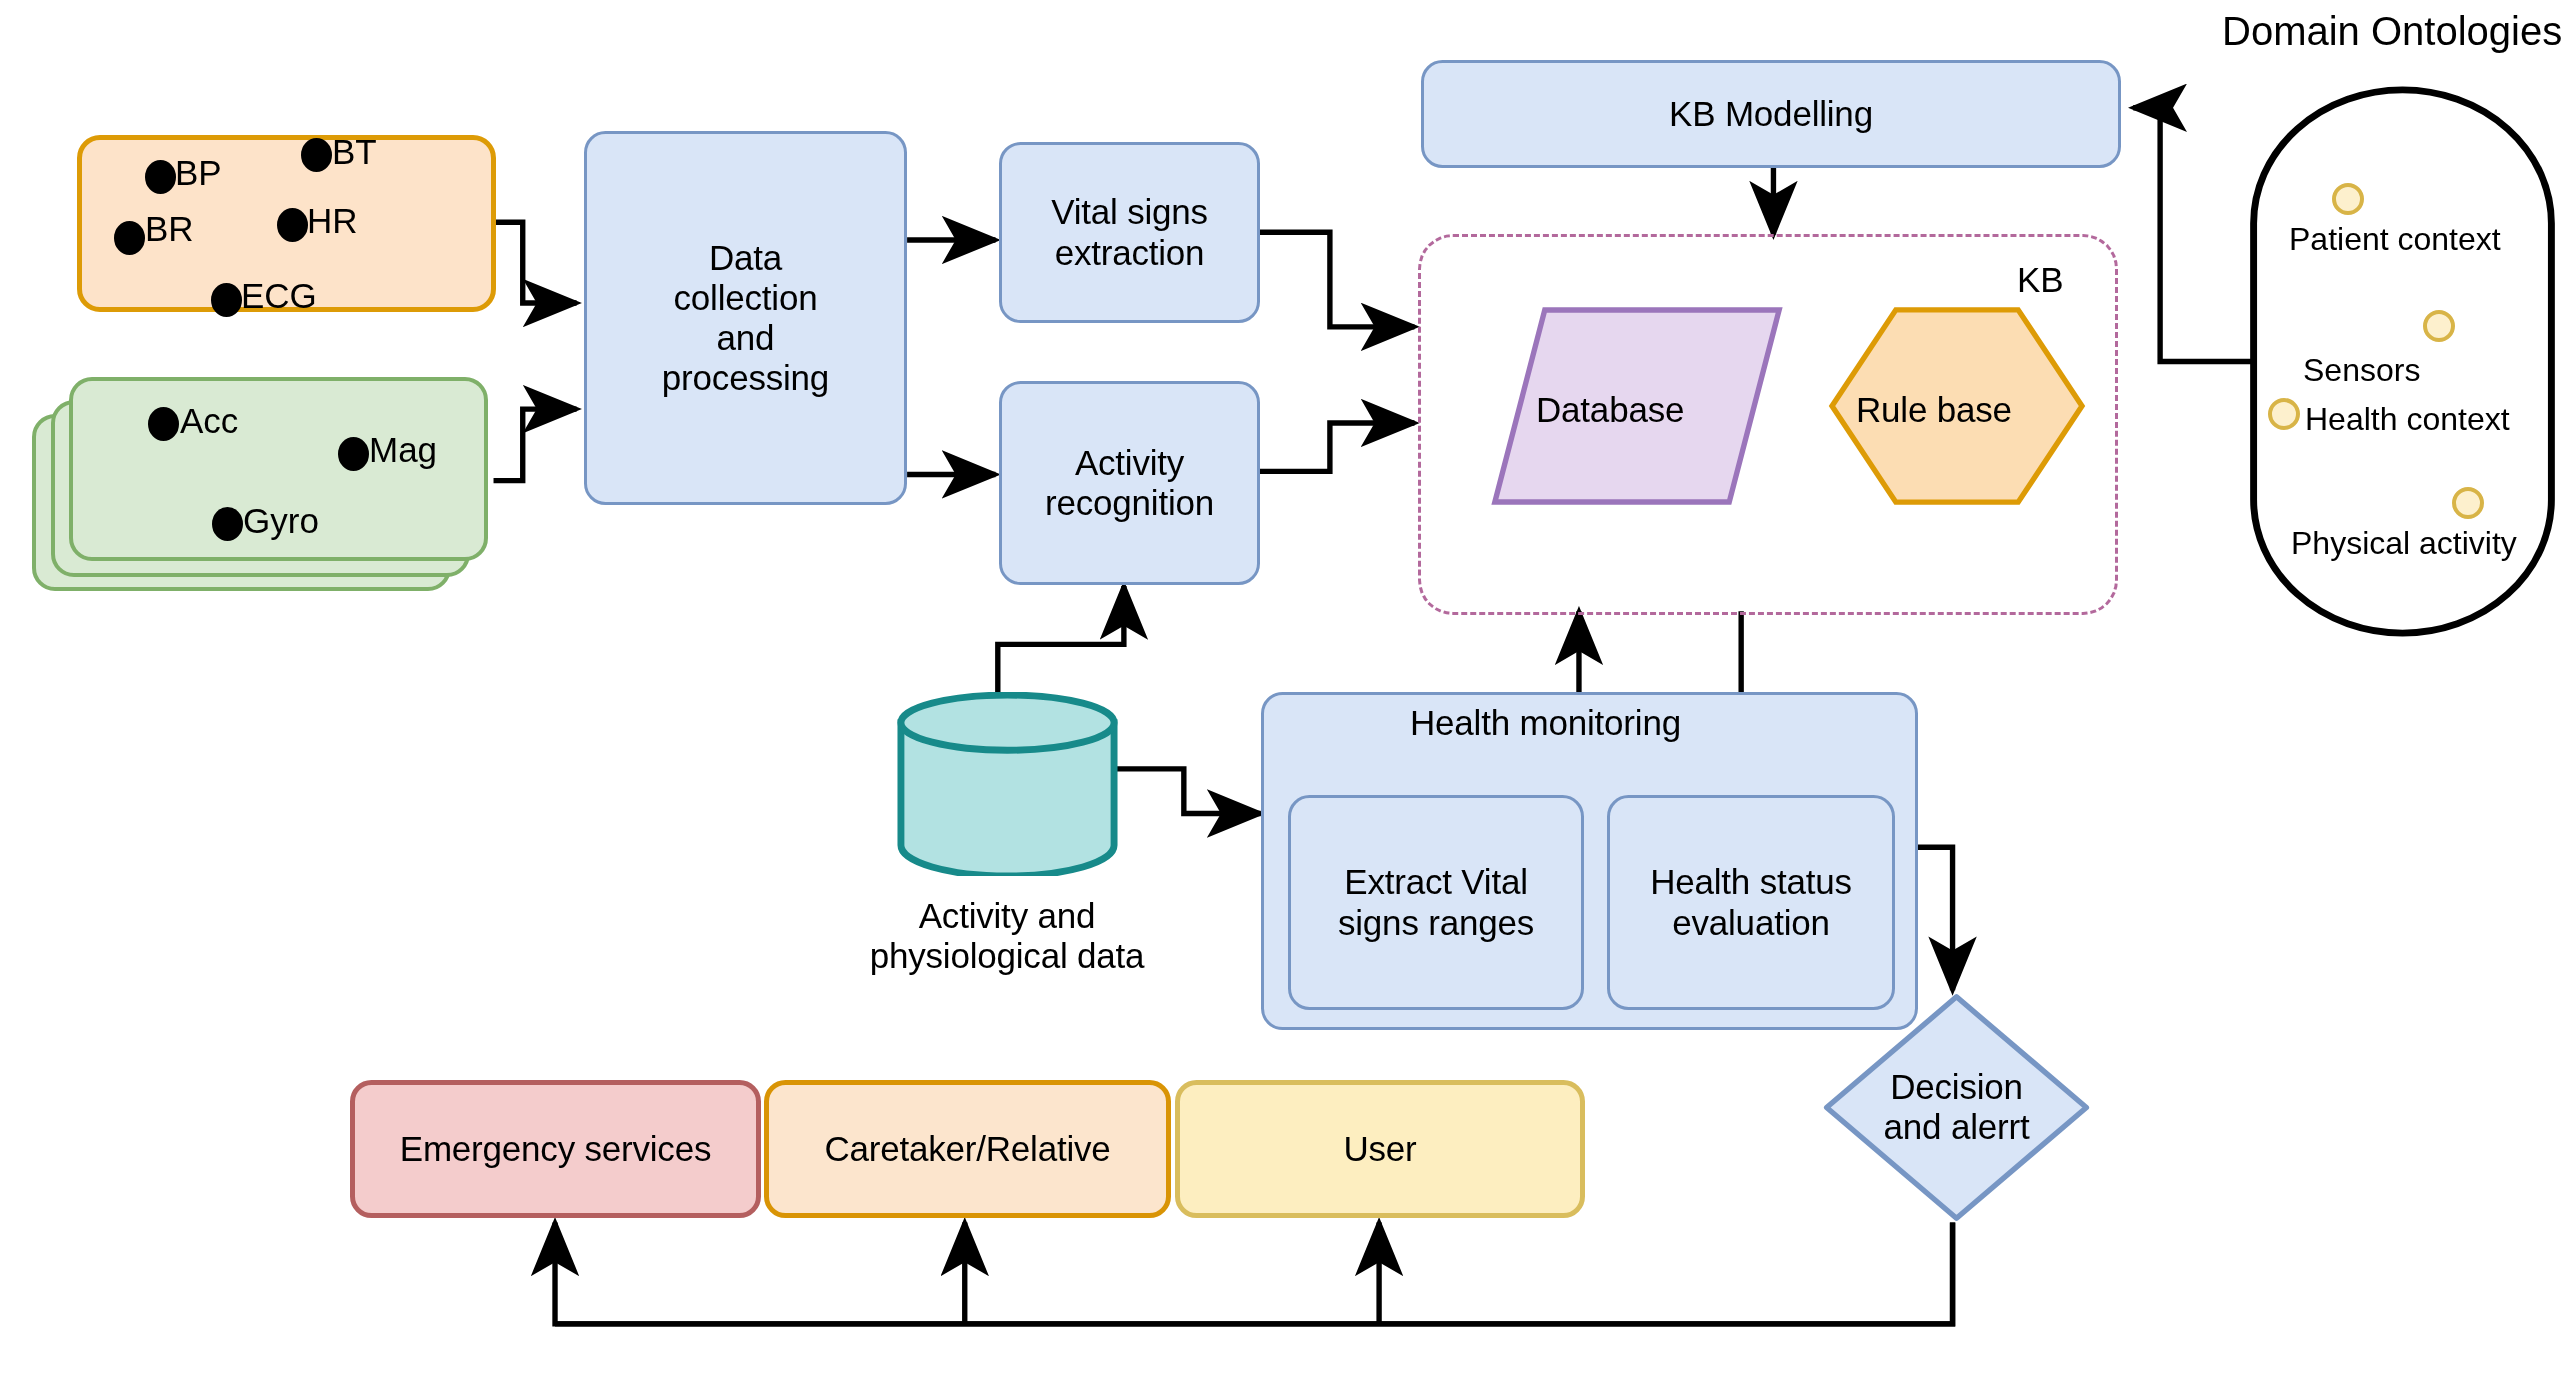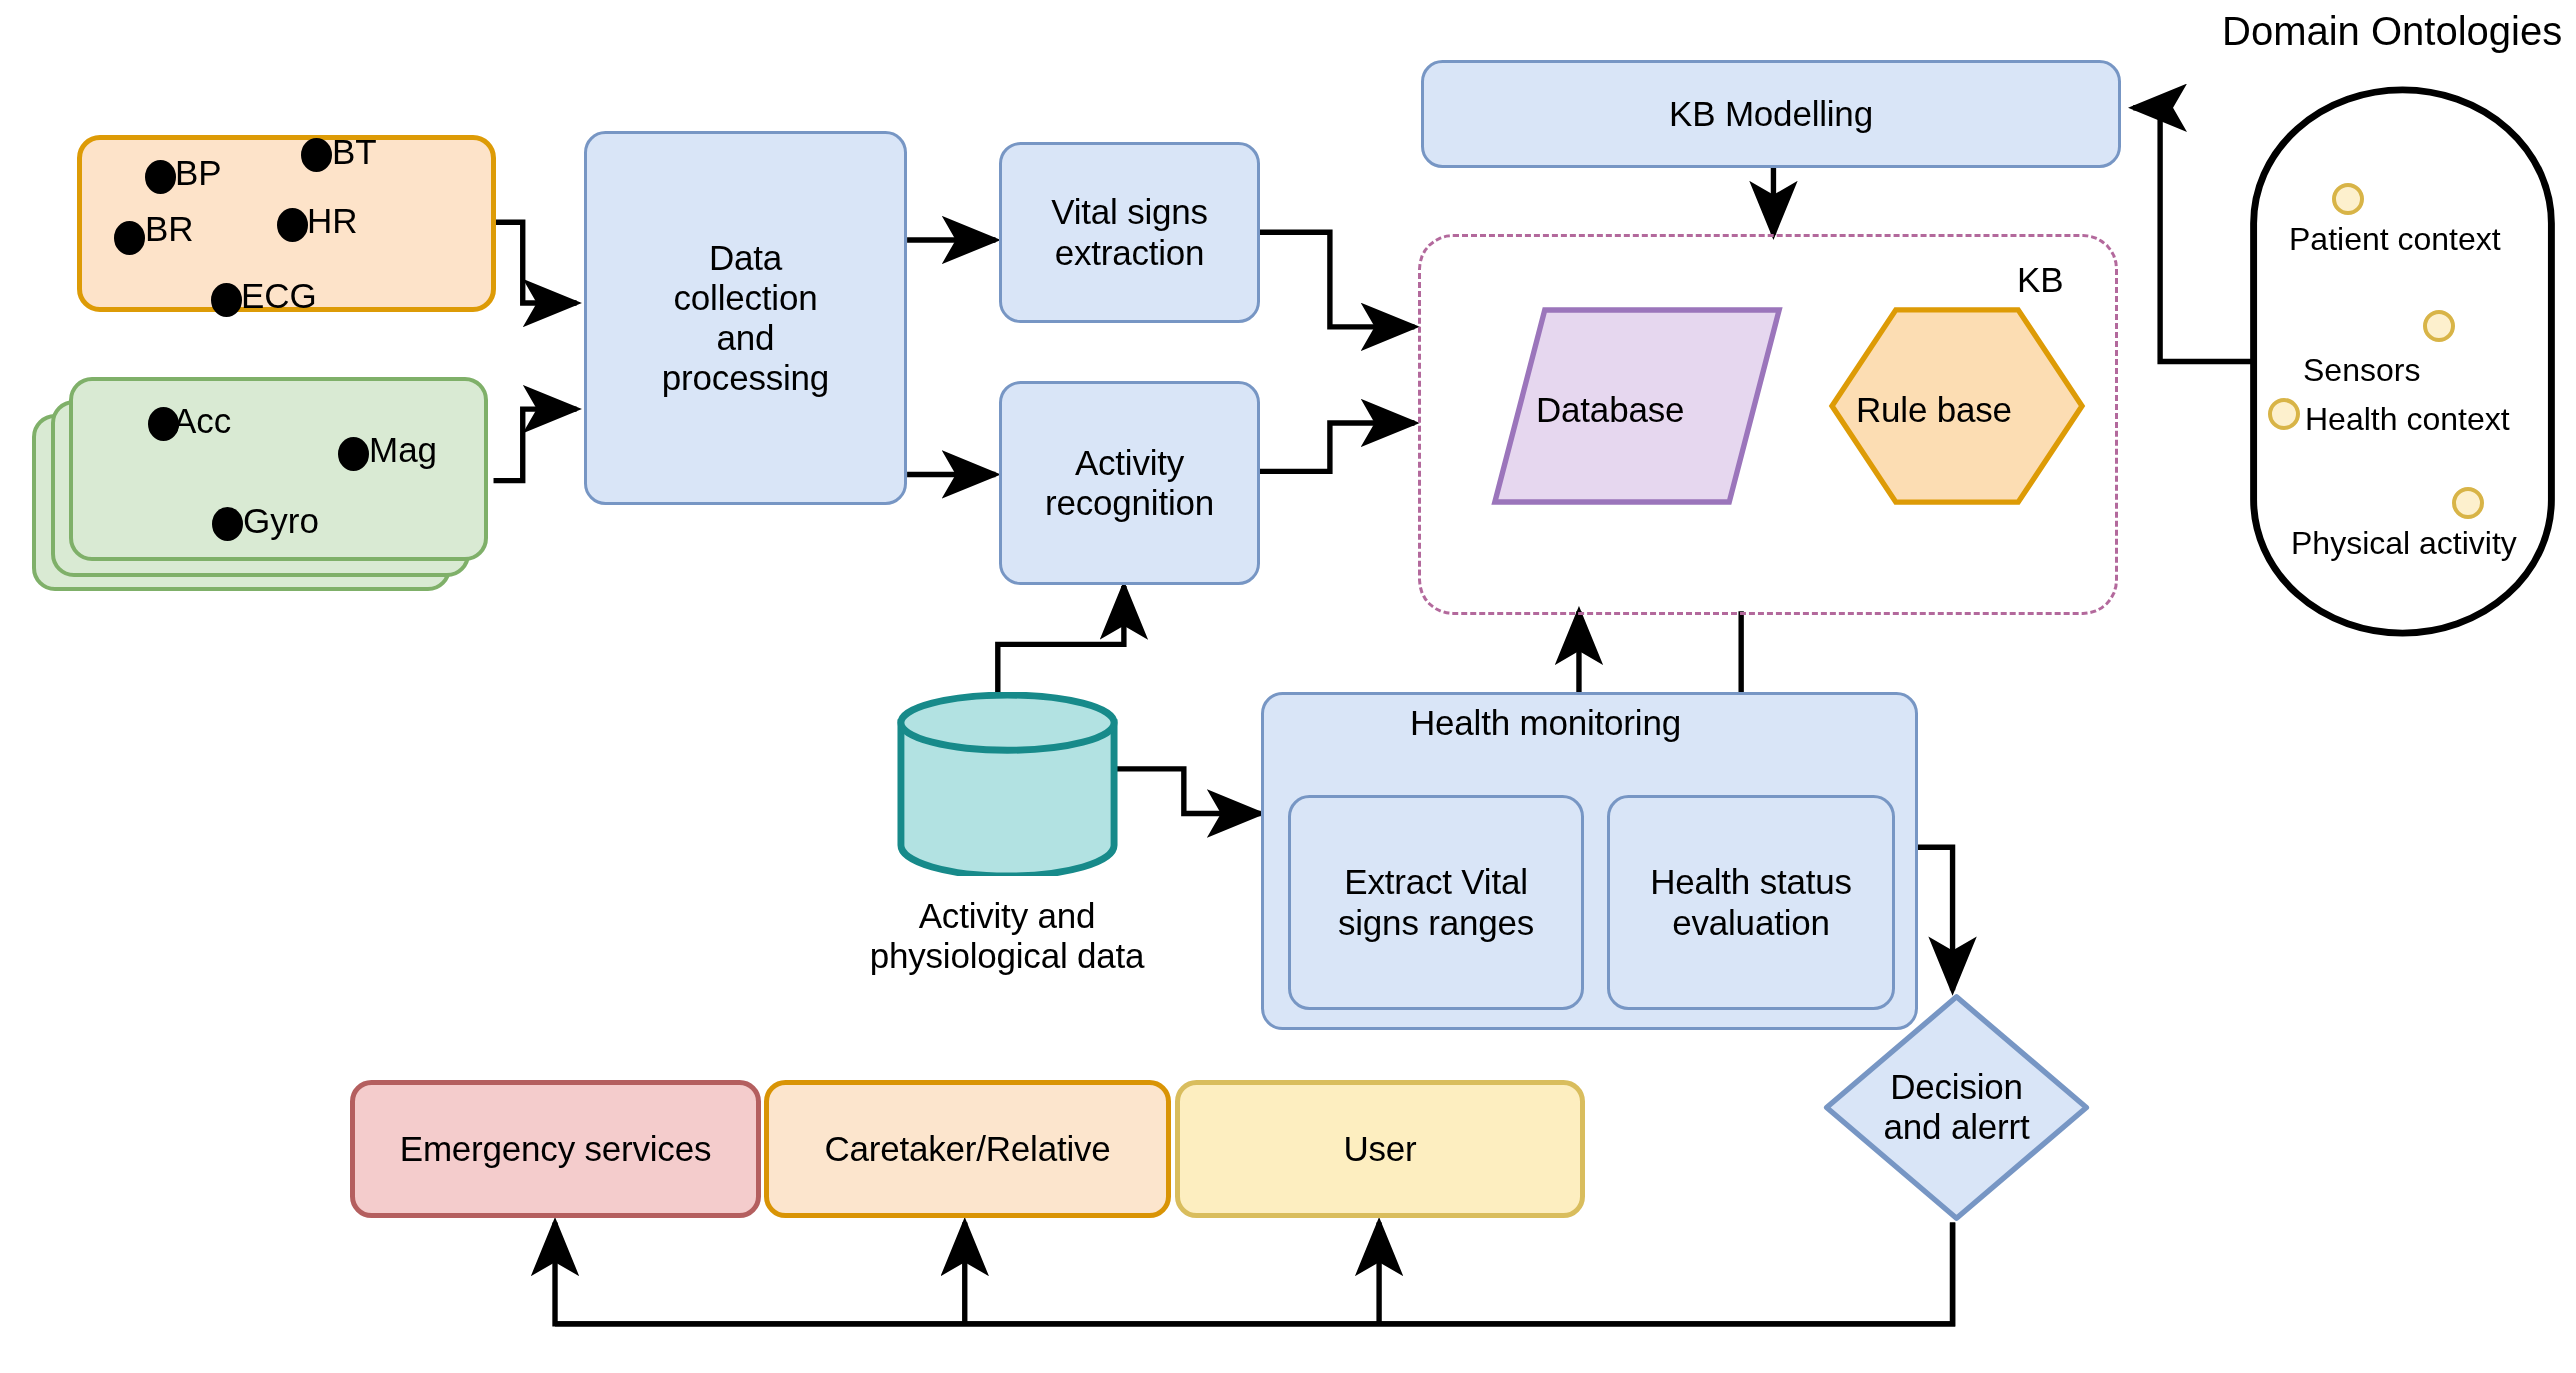--- a/index.html
+++ b/index.html
@@ -178,21 +178,21 @@
   <span class="sensor-label" style="left:145px; top:211px;">BR</span>
   <div class="sensor-dot" style="left:277px; top:208px;"></div>
   <span class="sensor-label" style="left:307px; top:203px;">HR</span>
   <div class="sensor-dot" style="left:211px; top:283px;"></div>
   <span class="sensor-label" style="left:241px; top:278px;">ECG</span>
 
   <div class="stack-layer" style="left:32px; top:414px; width:419px; height:177px;"></div>
   <div class="stack-layer" style="left:51px; top:400px; width:419px; height:177px;"></div>
   <div class="node green-box" style="left:69px; top:377px; width:419px; height:184px;"></div>
   <div class="sensor-dot" style="left:148px; top:407px;"></div>
-  <span class="sensor-label" style="left:173px; top:403px;">Acc</span>
+  <span class="sensor-label" style="left:180px; top:403px;">Acc</span>
   <div class="sensor-dot" style="left:338px; top:437px;"></div>
   <span class="sensor-label" style="left:369px; top:432px;">Mag</span>
   <div class="sensor-dot" style="left:212px; top:507px;"></div>
   <span class="sensor-label" style="left:243px; top:503px;">Gyro</span>
 
   <div class="node blue rrect label-text" style="left:584px; top:131px; width:323px; height:374px; white-space:pre-line;">Data
 collection
 and
 processing</div>
 

